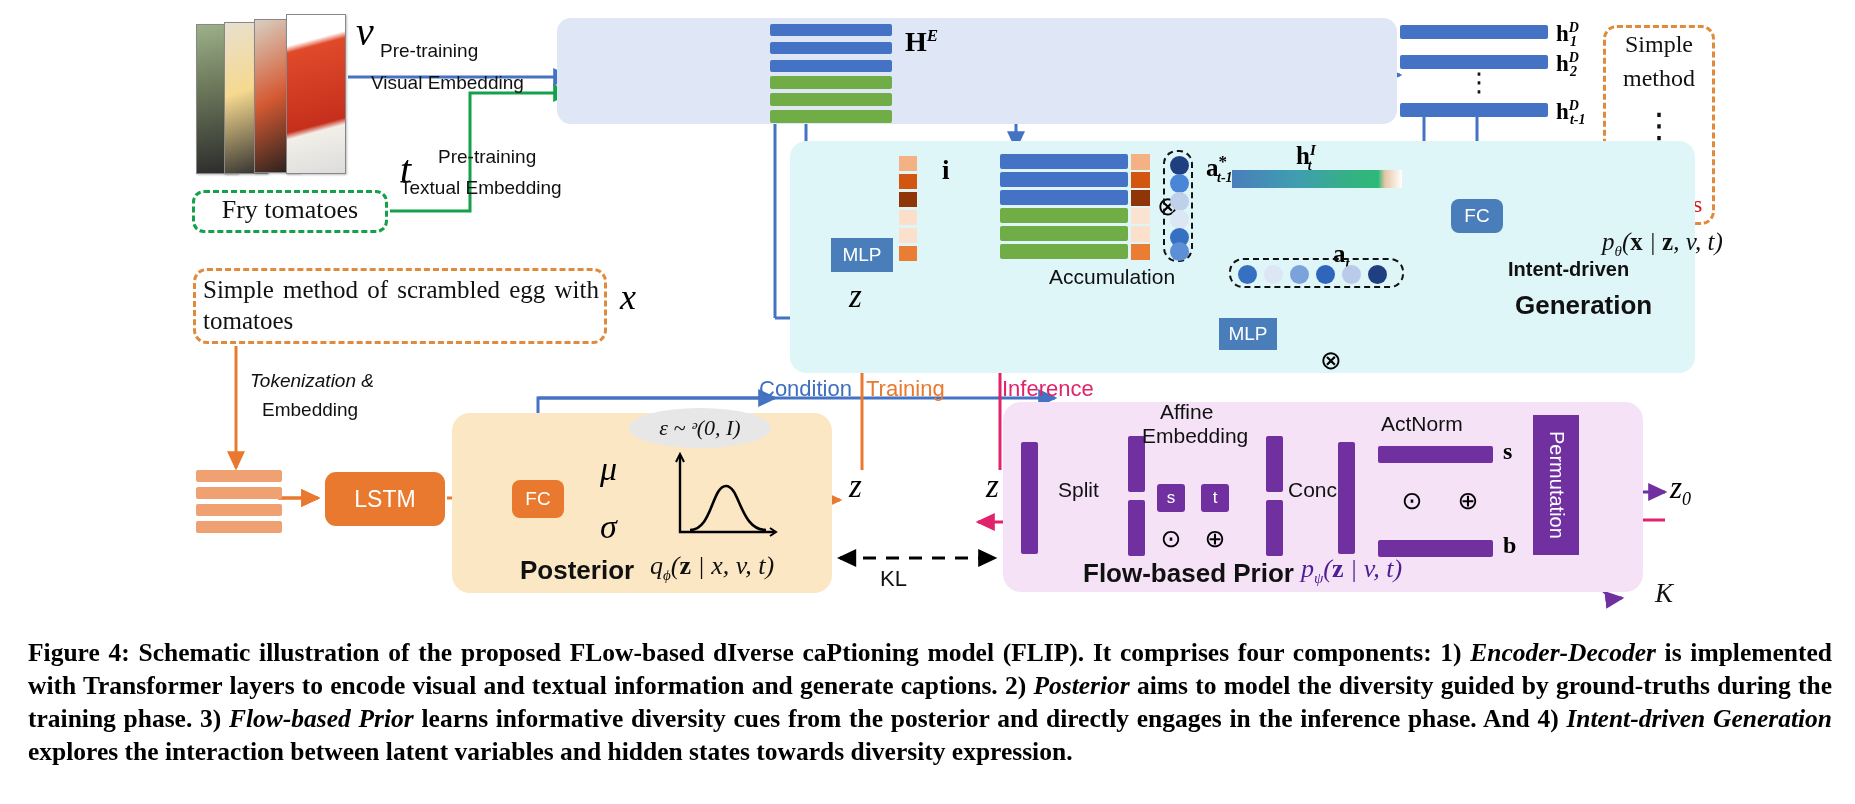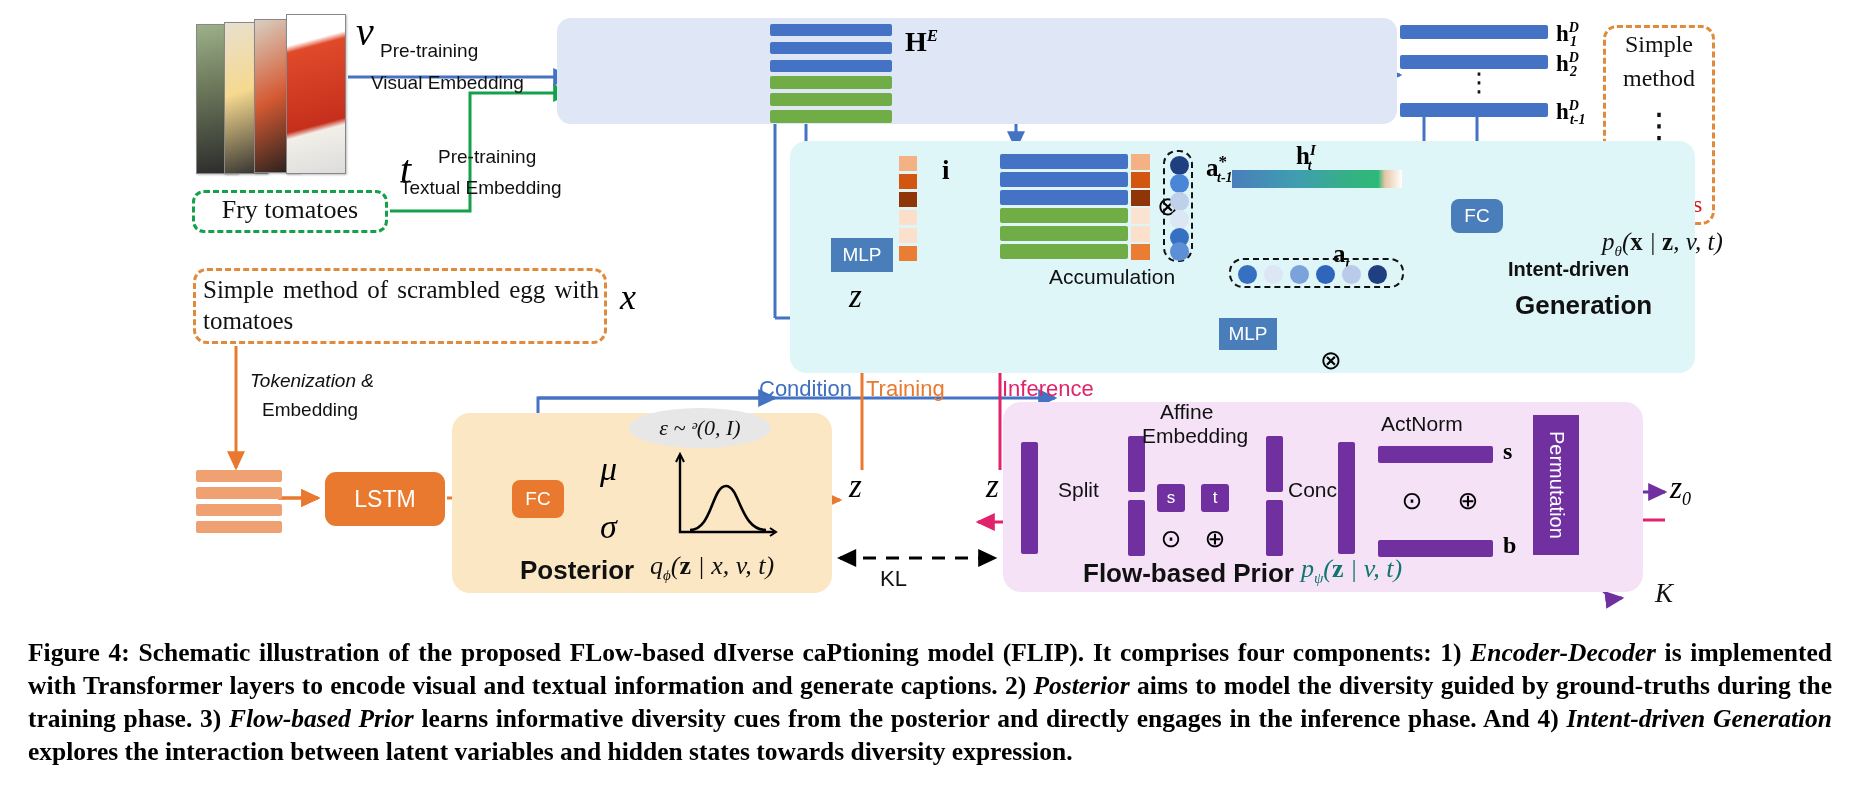--- a/index.html
+++ b/index.html
@@ -389,20 +389,20 @@
   <div class="abs ctr" style="left:1455px;top:487px;width:26px;height:26px;font-size:25px;color:#000;">⊕</div>
 
   <div class="abs ctr" style="left:1533px;top:415px;width:46px;height:140px;background:#7030a0;color:#fff;font-size:20px;writing-mode:vertical-rl;">Permutation</div>
 
   <div class="abs serif ital" style="left:1670px;top:470px;font-size:31px;">
     <span>z</span><sub style="font-size:18px;">0</sub>
   </div>
   <div class="abs serif ital" style="left:1655px;top:578px;font-size:27px;color:#111;">K</div>
 
   <div class="abs bold" style="left:1083px;top:558px;font-size:26px;color:#111;">Flow-based Prior</div>
-  <div class="abs serif ital" style="left:1301px;top:554px;font-size:26px;color:#0f766e;">
+  <div class="abs serif ital" style="left:1301px;top:554px;font-size:26px;color:#4c1d95;">
     <span>p</span><sub style="font-size:15px;">ψ</sub><span>(</span><span style="font-weight:bold;font-style:normal;">z</span><span> | </span><span>v</span><span>, </span><span>t</span><span>)</span>
   </div>
 
 
   <div class="abs" id="caption"><b>Figure 4: Schematic illustration of the proposed FLow-based dIverse caPtioning model (FLIP). It comprises four components: 1) <i>Encoder-Decoder</i> is implemented with Transformer layers to encode visual and textual information and generate captions. 2) <i>Posterior</i> aims to model the diversity guided by ground-truths during the training phase. 3) <i>Flow-based Prior</i> learns informative diversity cues from the posterior and directly engages in the inference phase. And 4) <i>Intent-driven Generation</i> explores the interaction between latent variables and hidden states towards diversity expression.</b></div>
 
 </div>
 
 </body></html>

